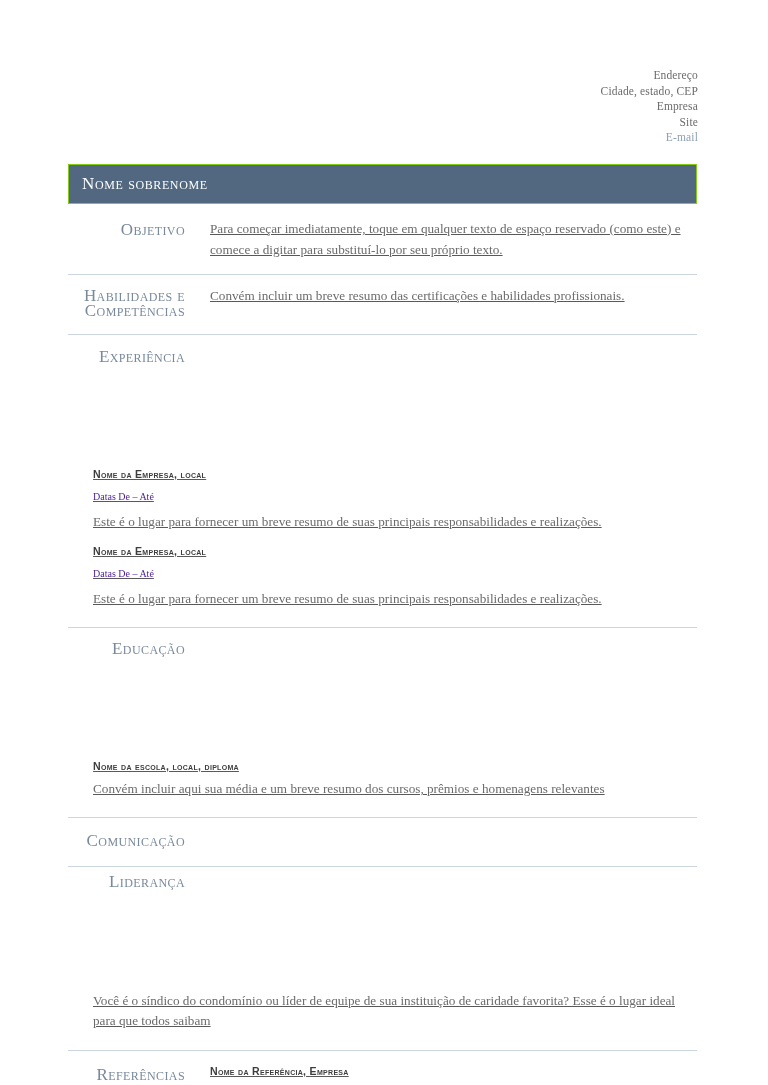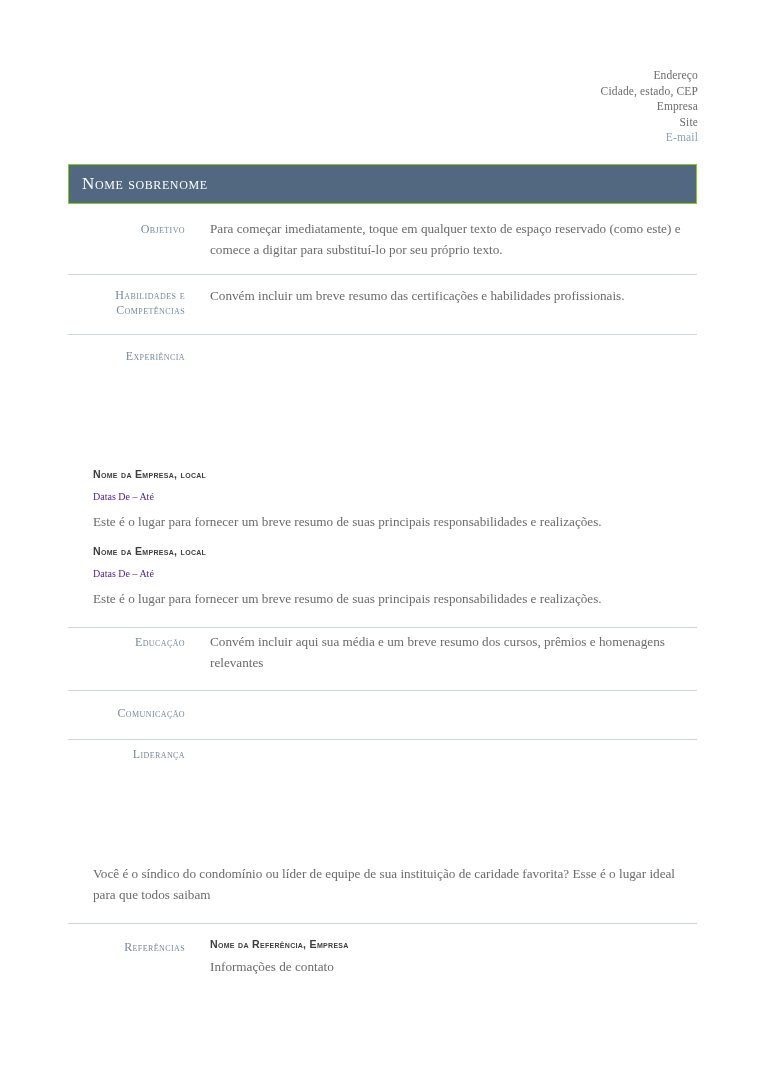--- a/index.html
+++ b/index.html
@@ -85,31 +85,32 @@
   }
   .section-label-col {
     width: 117px;
     flex: 0 0 117px;
     text-align: right;
     padding-top: 3px;
     padding-right: 0px;
   }
   .section-label {
     font-family: "Liberation Serif", serif;
-    font-size: 12px;
+    font-size: 17px;
     font-variant: small-caps;
     letter-spacing: 0.4px;
     color: #78899c;
     line-height: 15px;
     display: block;
   }
   .section-body {
     flex: 1 1 auto;
     padding-left: 25px;
     padding-right: 5px;
+    text-decoration: underline;
   }
 
   .para {
     font-family: "Liberation Serif", serif;
     font-size: 13.2px;
     line-height: 20.5px;
     color: #6b6b6b;
     margin: 0 0 0 0;
   }
 
@@ -141,21 +142,21 @@
     font-size: 13.2px;
     line-height: 20.5px;
     color: #6b6b6b;
     margin: 0;
   }
 
   
   .sec-objetivo { padding-top: 9px; padding-bottom: 14px; }
   .sec-habilidades { padding-top: 11px; padding-bottom: 16px; }
   .sec-experiencia { padding-top: 11px; padding-bottom: 16px; flex-direction: column; }
-  .sec-educacao { padding-top: 4px; padding-bottom: 17px; }
+  .sec-educacao { padding-top: 10px; padding-bottom: 17px; flex-direction: column; }
   .sec-comunicacao { padding-top: 12px; padding-bottom: 18px; }
   .sec-lideranca { padding-top: 4px; padding-bottom: 18px; flex-direction: column; }
   .sec-referencias { padding-top: 12px; padding-bottom: 18px; }
 
   .sec-habilidades .section-label-col { padding-top: 2px; }
   .sec-experiencia .section-label-col { padding-top: 3px; }
   .sec-educacao .section-label-col { padding-top: 3px; }
   .sec-referencias .section-label-col { padding-top: 4px; }
 </style>
 </head>
@@ -212,20 +213,21 @@
           <p class="entry-desc">Este é o lugar para fornecer um breve resumo de suas principais responsabilidades e realizações.</p>
         </div>
       </div>
     </div>
 
     <div class="section sec-educacao">
       <div class="section-label-col">
         <span class="section-label">Educação</span>
       </div>
       <div class="section-body">
+        <p class="entry-title">Nome da escola, local, diploma</p>
         <p class="para">Convém incluir aqui sua média e um breve resumo dos cursos, prêmios e homenagens relevantes</p>
       </div>
     </div>
 
     <div class="section sec-comunicacao">
       <div class="section-label-col">
         <span class="section-label">Comunicação</span>
       </div>
     </div>
 

